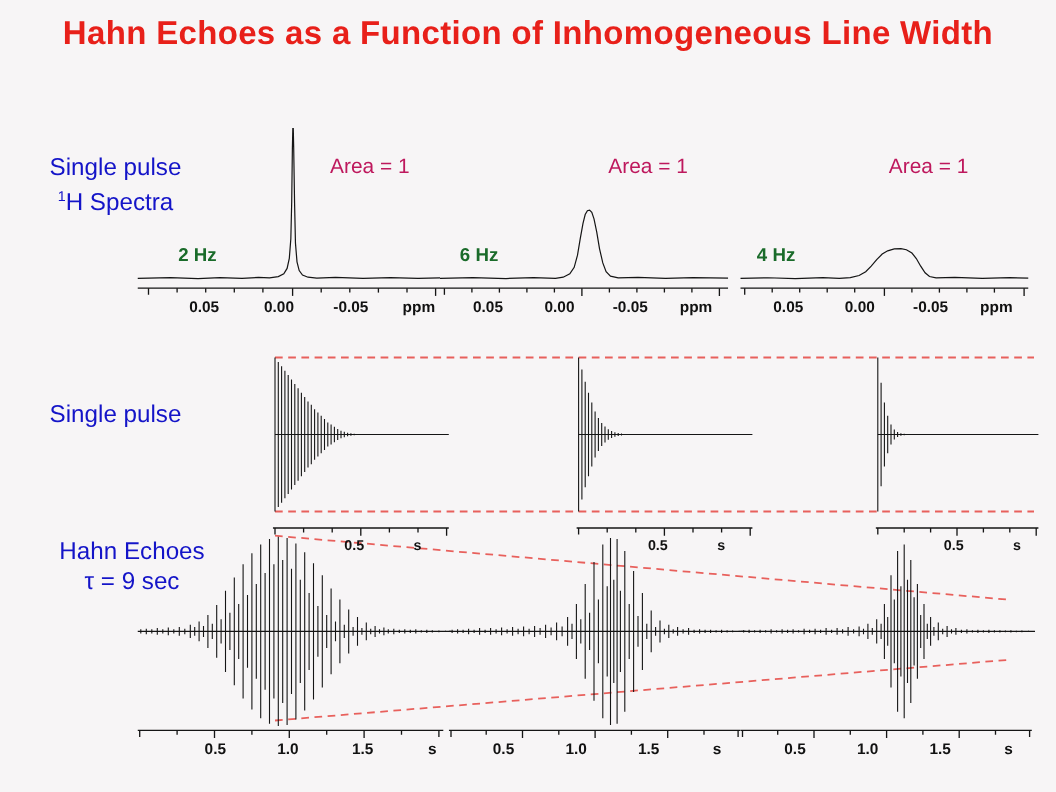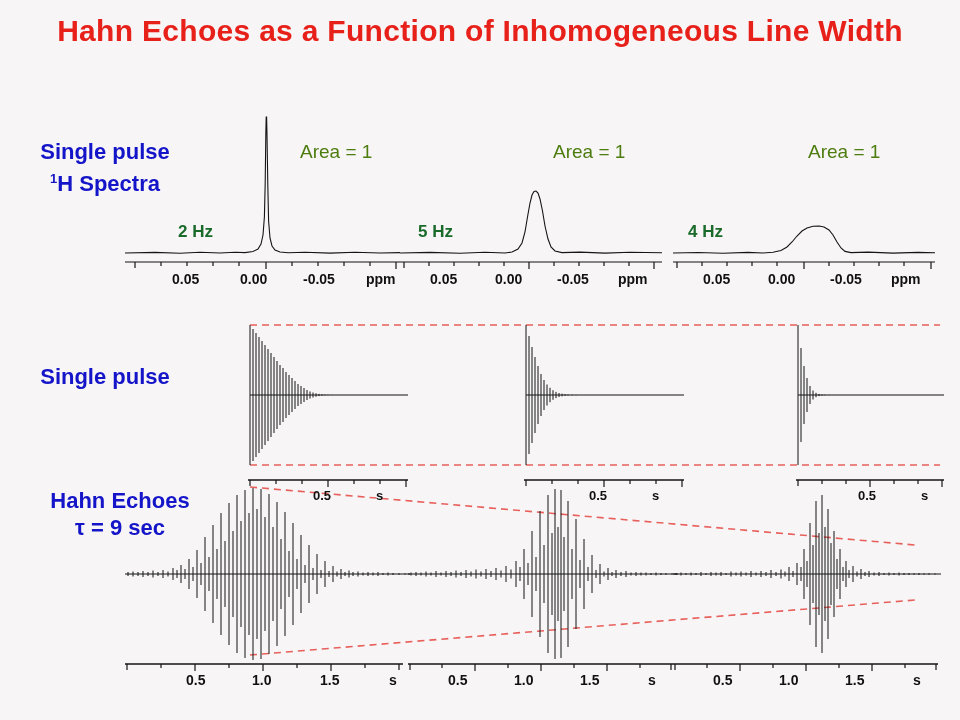--- a/index.html
+++ b/index.html
@@ -17,39 +17,39 @@
     text-align:center;
     font-size:30px;font-weight:bold;
     color:#e8201a;
     letter-spacing:0.3px;
     white-space:nowrap;
   }
 
   .rowlabel{
     position:absolute;
     color:#1414c8;
-    font-weight:bold;
+    font-weight:normal;
     font-size:22px;
     line-height:27px;
     text-align:center;
     white-space:nowrap;
   }
   .rowlabel .l2{display:block;}
   .rowlabel sup{font-size:13px;vertical-align:super;}
 
   .linewidth{
     position:absolute;
     color:#1a6b2a;
     font-weight:bold;
     font-size:17px;
     white-space:nowrap;
   }
   .areatxt{
     position:absolute;
-    color:#4d7c0f;
+    color:#be185d;
     font-size:19px;
     white-space:nowrap;
   }
 
   .panel{position:absolute;}
   .panel svg{display:block;}
 
   .axisnum{
     position:absolute;
     font-size:14px;font-weight:bold;color:#111;
@@ -62,21 +62,21 @@
 
 <div id="slide">
 
   <div class="title">Hahn Echoes as a Function of Inhomogeneous Line Width</div>
 
   <div class="rowlabel" style="left:10px;top:138px;width:190px;">
     <span>Single pulse</span>
     <span class="l2"><sup>1</sup><span>H Spectra</span></span>
   </div>
 
-  <div class="linewidth" style="left:178px;top:222px;">2 Hz</div>
+  <div class="linewidth" style="left:162px;top:222px;">2 Hz</div>
   <div class="areatxt" style="left:300px;top:141px;">Area = 1</div>
   <div class="panel" style="left:125px;top:105px;">
     <svg width="275" height="165" viewBox="0 0 275 165">
       <path fill="none" stroke="#151515" stroke-width="1.1" d="M0,148 L30,147.4 L55,148.2 L75,147.3 L95,148 L110,147.2 L120,147.6 L128,146.5 L133,144 L136,139 L138,130 L139.4,112 L140.2,78 L140.8,30 L141.2,12 L141.6,12 L142,30 L142.8,80 L143.6,116 L145,133 L147,141 L150,145 L155,147 L163,147.8 L180,147.2 L205,148.1 L230,147.3 L255,148 L275,147.6"></path>
       <g stroke="#151515" stroke-width="1.2">
         <line x1="0" y1="157" x2="275" y2="157"></line>
         <line x1="10" y1="157" x2="10" y2="163"></line>
           <line x1="36" y1="157" x2="36" y2="161"></line>
         <line x1="62" y1="157" x2="62" y2="161"></line>
           <line x1="88" y1="157" x2="88" y2="161"></line>
@@ -88,21 +88,21 @@
           <line x1="245" y1="157" x2="245" y2="161"></line>
         <line x1="271" y1="157" x2="271" y2="164"></line>
       </g>
     </svg>
   </div>
   <div class="axisnum" style="left:172px;top:271px;">0.05</div>
   <div class="axisnum" style="left:240px;top:271px;">0.00</div>
   <div class="axisnum" style="left:303px;top:271px;">-0.05</div>
   <div class="axisnum" style="left:366px;top:271px;">ppm</div>
 
-  <div class="linewidth" style="left:418px;top:222px;">5 Hz</div>
+  <div class="linewidth" style="left:418px;top:222px;">6 Hz</div>
   <div class="areatxt" style="left:553px;top:141px;">Area = 1</div>
   <div class="panel" style="left:400px;top:105px;">
     <svg width="262" height="165" viewBox="0 0 262 165">
       <path fill="none" stroke="#151515" stroke-width="1.1" d="M0,148 L30,147.4 L60,148.2 L85,147.3 L105,148 L112,147 L118,144 L122,138 L125,127 L127.5,112 L130,98 L132,90 L134,86.5 L136,86 L138,88 L140,94 L142.5,106 L145,121 L148,134 L151,142 L155,146 L162,147.6 L180,147.1 L205,148.1 L230,147.3 L262,147.8"></path>
       <g stroke="#151515" stroke-width="1.2">
         <line x1="0" y1="157" x2="262" y2="157"></line>
         <line x1="4" y1="157" x2="4" y2="163"></line>
           <line x1="29" y1="157" x2="29" y2="161"></line>
         <line x1="54" y1="157" x2="54" y2="161"></line>
           <line x1="79" y1="157" x2="79" y2="161"></line>

